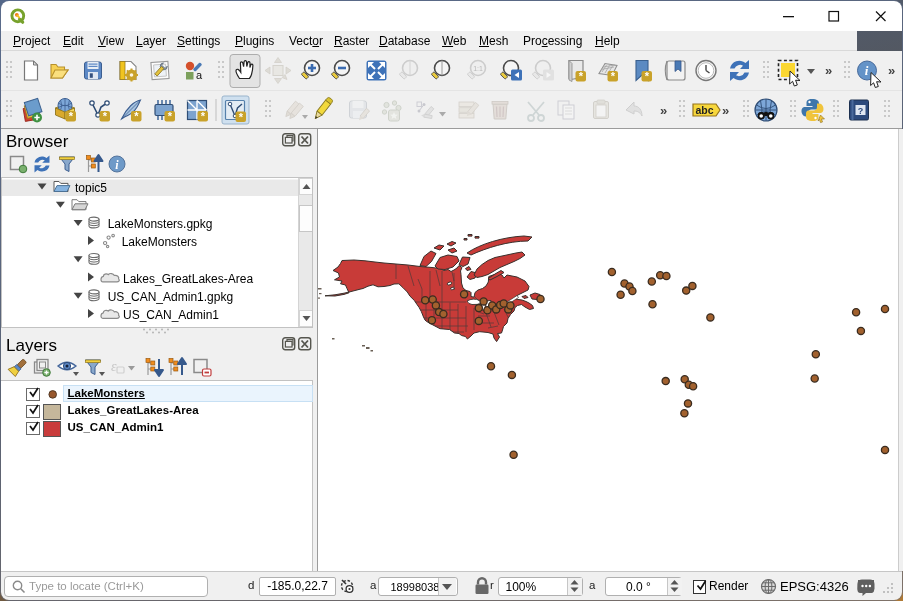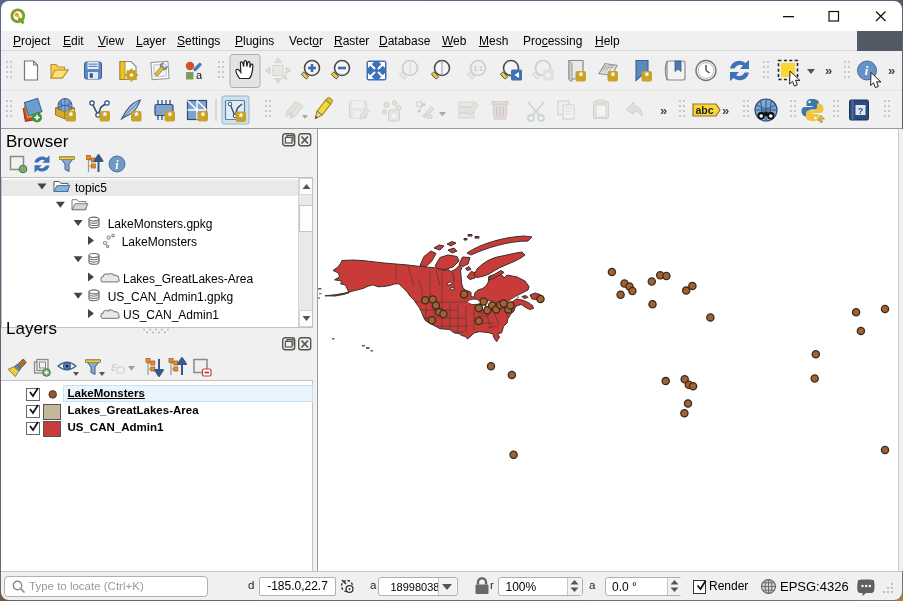--- a/index.html
+++ b/index.html
@@ -578,21 +578,21 @@
           <circle cx="9" cy="1.5" r="1"></circle>
           <circle cx="15" cy="1.5" r="1"></circle>
           <circle cx="21" cy="1.5" r="1"></circle>
           <circle cx="27" cy="1.5" r="1"></circle>
           <circle cx="6" cy="4.5" r="1"></circle>
           <circle cx="12" cy="4.5" r="1"></circle>
           <circle cx="18" cy="4.5" r="1"></circle>
           <circle cx="24" cy="4.5" r="1"></circle>
         </g>
       </svg>
-    <div class="ptitle" style="left:5px;top:190px">Layers</div>
+    <div class="ptitle" style="left:5px;top:207px">Layers</div>
     <svg class="abs" style="left:281px;top:208px" width="30" height="14" viewBox="0 0 30 14">
       <rect x="0.7" y="0.7" width="12" height="12" rx="2.5" fill="none" stroke="#56564f" stroke-width="1.4"></rect>
       <rect x="3.4" y="4.4" width="6.6" height="5.6" fill="none" stroke="#56564f" stroke-width="1.2"></rect>
         <path d="M5,4.4 V2.6 H11 V8 H10" fill="none" stroke="#56564f" stroke-width="1.2"></path>
       <rect x="16.7" y="0.7" width="12" height="12" rx="2.5" fill="none" stroke="#56564f" stroke-width="1.4"></rect>
       <path d="M19.5,3.5 L26,10.5 M26,3.5 L19.5,10.5" stroke="#56564f" stroke-width="1.8"></path>
     </svg>
     <svg class="abs" style="left:0;top:226px" width="316" height="25" viewBox="0 0 316 25">
 
       <g transform="translate(16.8,12)">
@@ -825,21 +825,21 @@
         <path d="M5,7.5 V5.2 a4,4 0 0 1 8,0 V7.5" fill="none" stroke="#686868" stroke-width="2.4"></path>
       </svg>
     <div class="abs" style="left:489px;top:7px;font-size:11.5px;color:#222">r</div>
     <div class="sbox" style="left:496.5px;top:4.5px;width:85px;height:19.5px;line-height:18px;padding-left:7px;border-radius:3px">100%</div>
     <div class="abs" style="left:566px;top:5.5px;width:14.5px;height:17.5px;background:#f2f2f2;border-left:1px solid #c6c6c6;box-sizing:border-box"></div>
     <svg class="abs" style="left:568px;top:7px" width="11" height="15">
         <path d="M1.5,5.5 L5.5,1 L9.5,5.5 Z" fill="#555"></path>
         <path d="M1.5,8.5 L5.5,13 L9.5,8.5 Z" fill="#555"></path>
       </svg>
     <div class="abs" style="left:588px;top:7px;font-size:11.5px;color:#222">a</div>
-    <div class="sbox" style="left:604px;top:4.5px;width:77px;height:19.5px;line-height:18px;padding-left:6px;border-radius:3px">0.0 °</div>
+    <div class="sbox" style="left:604px;top:4.5px;width:77px;height:19.5px;line-height:18px;padding-left:20px;border-radius:3px">0.0 °</div>
     <div class="abs" style="left:666px;top:5.5px;width:14.5px;height:17.5px;background:#f2f2f2;border-left:1px solid #c6c6c6;box-sizing:border-box"></div>
     <svg class="abs" style="left:668px;top:7px" width="11" height="15">
         <path d="M1.5,5.5 L5.5,1 L9.5,5.5 Z" fill="#555"></path>
         <path d="M1.5,8.5 L5.5,13 L9.5,8.5 Z" fill="#555"></path>
       </svg>
     <div class="cb" style="left:691.5px;top:8px;border-color:#333"></div>
     <svg class="abs" style="left:692.5px;top:6px" width="15" height="15">
         <path d="M3.5,7.5 L6.5,11 L11.5,3" fill="none" stroke="#111" stroke-width="1.7"></path>
       </svg>
     <div class="abs" style="left:708px;top:7px;font-size:12px;color:#000">Render</div>

